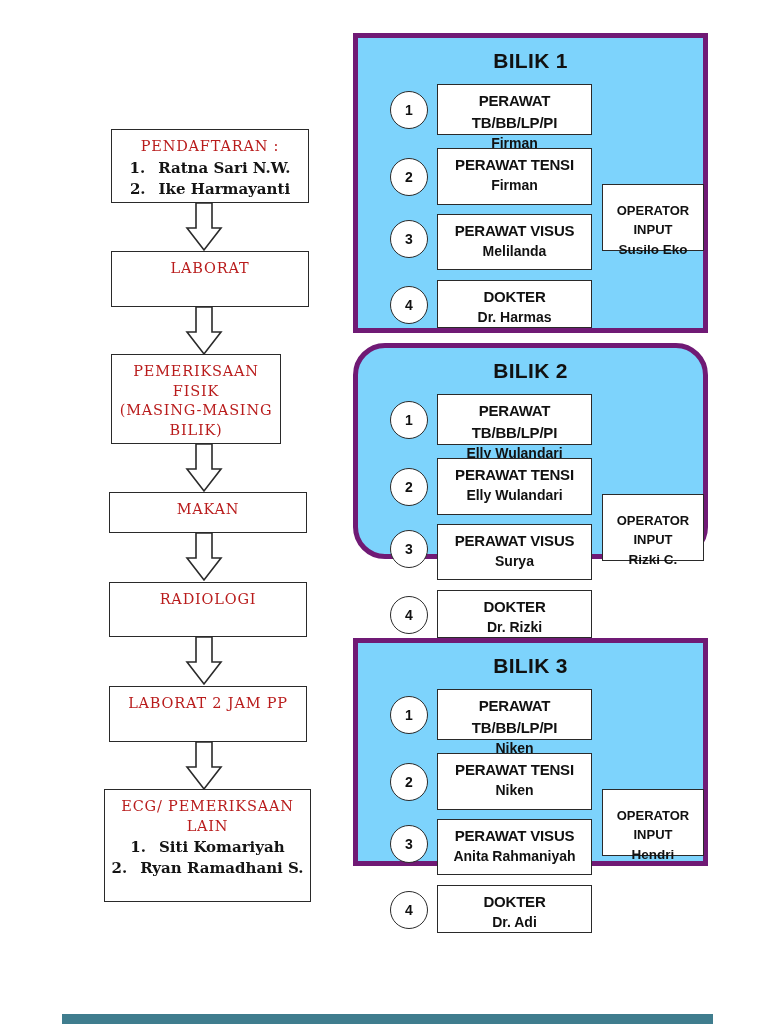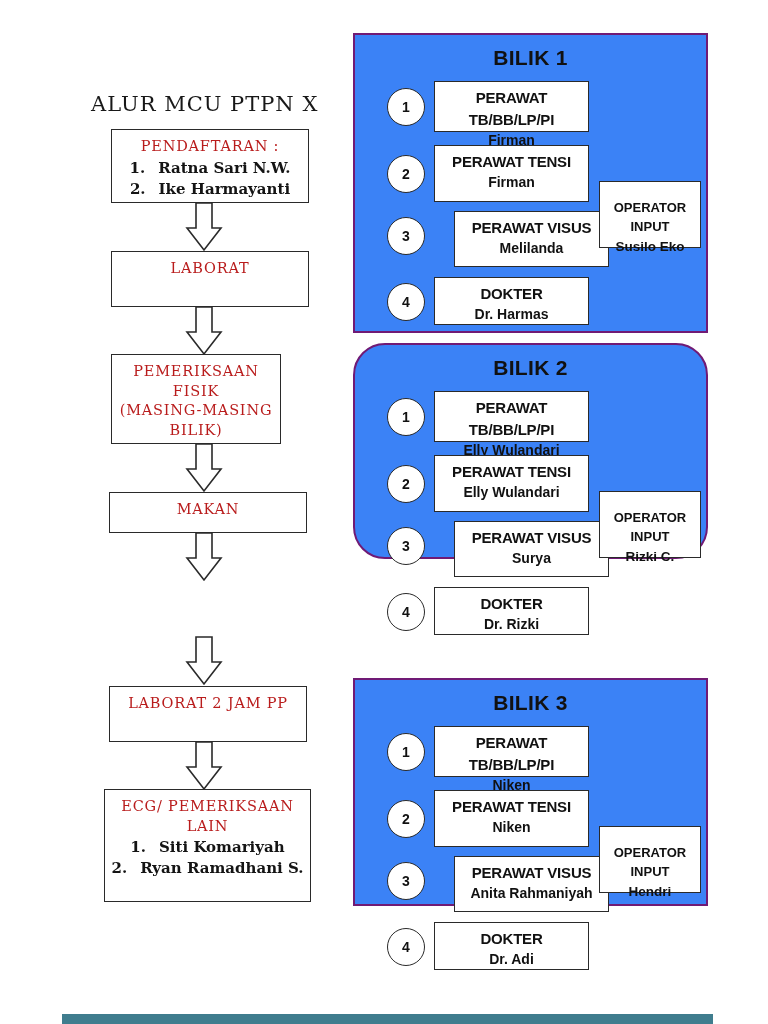--- a/index.html
+++ b/index.html
@@ -36,63 +36,62 @@
   .s4{left:109px;top:582px;width:198px;height:55px;}
   .s5{left:109px;top:686px;width:198px;height:56px;}
   .s6{left:104px;top:789px;width:207px;height:113px;}
 
   .arrow{position:absolute;left:184px;width:40px;}
   .a0{top:202px;} .a1{top:306px;} .a2{top:443px;}
   .a3{top:532px;} .a4{top:636px;} .a5{top:741px;}
 
   
   .panel{
-    position:absolute;left:353px;width:355px;background:#3b82f6;
-    border:2px solid #701a75;box-sizing:border-box;
+    position:absolute;left:353px;width:355px;background:#7dd3fc;
+    border:5px solid #701a75;box-sizing:border-box;
   }
   .p0{top:33px;height:300px;}
   .p1{top:343px;height:216px;border-radius:32px;}
-  .p2{top:678px;height:228px;}
+  .p2{top:638px;height:228px;}
   .panel-title{
     position:absolute;left:0;right:0;top:11px;text-align:center;
     font-weight:700;font-size:21px;letter-spacing:.3px;color:#111;
   }
   .circle{
     position:absolute;left:32px;width:38px;height:38px;border-radius:50%;
     border:1.6px solid #2a2a2a;box-sizing:border-box;
     display:flex;align-items:center;justify-content:center;
     font-weight:700;font-size:14px;color:#111;background:#fff;
   }
   .c0{top:53px;} .c1{top:120px;} .c2{top:182px;} .c3{top:248px;}
   .station{
     position:absolute;left:79px;width:155px;border:1.6px solid #2a2a2a;
     box-sizing:border-box;text-align:center;background:#fff;padding-top:5px;
   }
   .b0{top:46px;height:51px;}
   .b1{top:110px;height:57px;}
-  .b2{top:176px;height:56px;margin-left:20px;}
+  .b2{top:176px;height:56px;}
   .b3{top:242px;height:48px;}
   .role{font-weight:700;font-size:15px;letter-spacing:-.2px;line-height:1.45;color:#111;}
   .pname{font-weight:700;font-size:14px;line-height:1.35;color:#111;}
   .operator{
     position:absolute;left:244px;top:146px;width:102px;height:67px;
     border:1.6px solid #2a2a2a;box-sizing:border-box;background:#fff;
     text-align:center;padding-top:6px;
   }
   .op-label{white-space:pre-line;font-weight:700;font-size:13px;line-height:1.45;color:#111;margin-top:11px;}
   .op-name{font-weight:700;font-size:13.5px;line-height:1.5;color:#111;}
 
   .bottom-bar{position:absolute;left:62px;top:1014px;width:651px;height:10px;}
 </style>
 </head>
 <body>
 
 <div class="page">
 
-  <h1 class="doc-title">ALUR MCU PTPN X</h1>
 
   <div class="step s0">
     <div class="step-text">PENDAFTARAN :</div>
     <div class="step-list">
       <div class="li">
         <span>1.</span>
         <span>Ratna Sari N.W.</span>
       </div>
       <div class="li">
         <span>2.</span>
@@ -108,20 +107,23 @@
   <div class="step s2">
     <div class="step-text">PEMERIKSAAN FISIK
 (MASING-MASING
 BILIK)</div>
   </div>
 
   <div class="step s3">
     <div class="step-text">MAKAN</div>
   </div>
 
+  <div class="step s4">
+    <div class="step-text">RADIOLOGI</div>
+  </div>
 
   <div class="step s5">
     <div class="step-text">LABORAT 2 JAM PP</div>
   </div>
 
   <div class="step s6">
     <div class="step-text">ECG/ PEMERIKSAAN
 LAIN</div>
     <div class="step-list">
       <div class="li">

